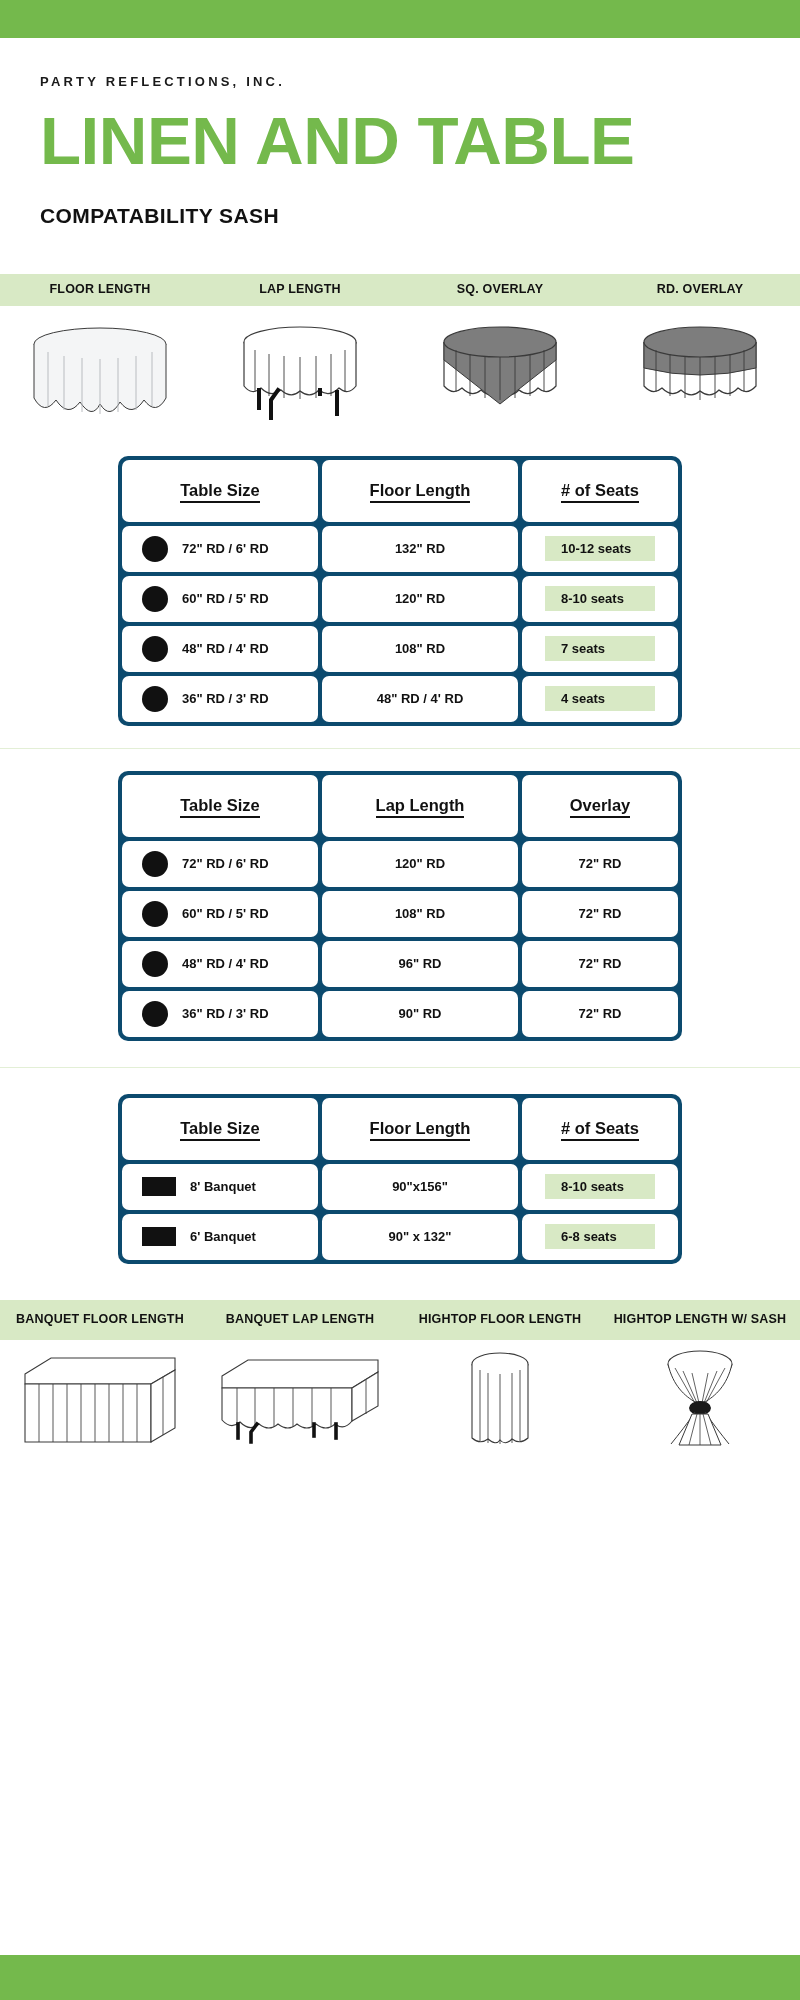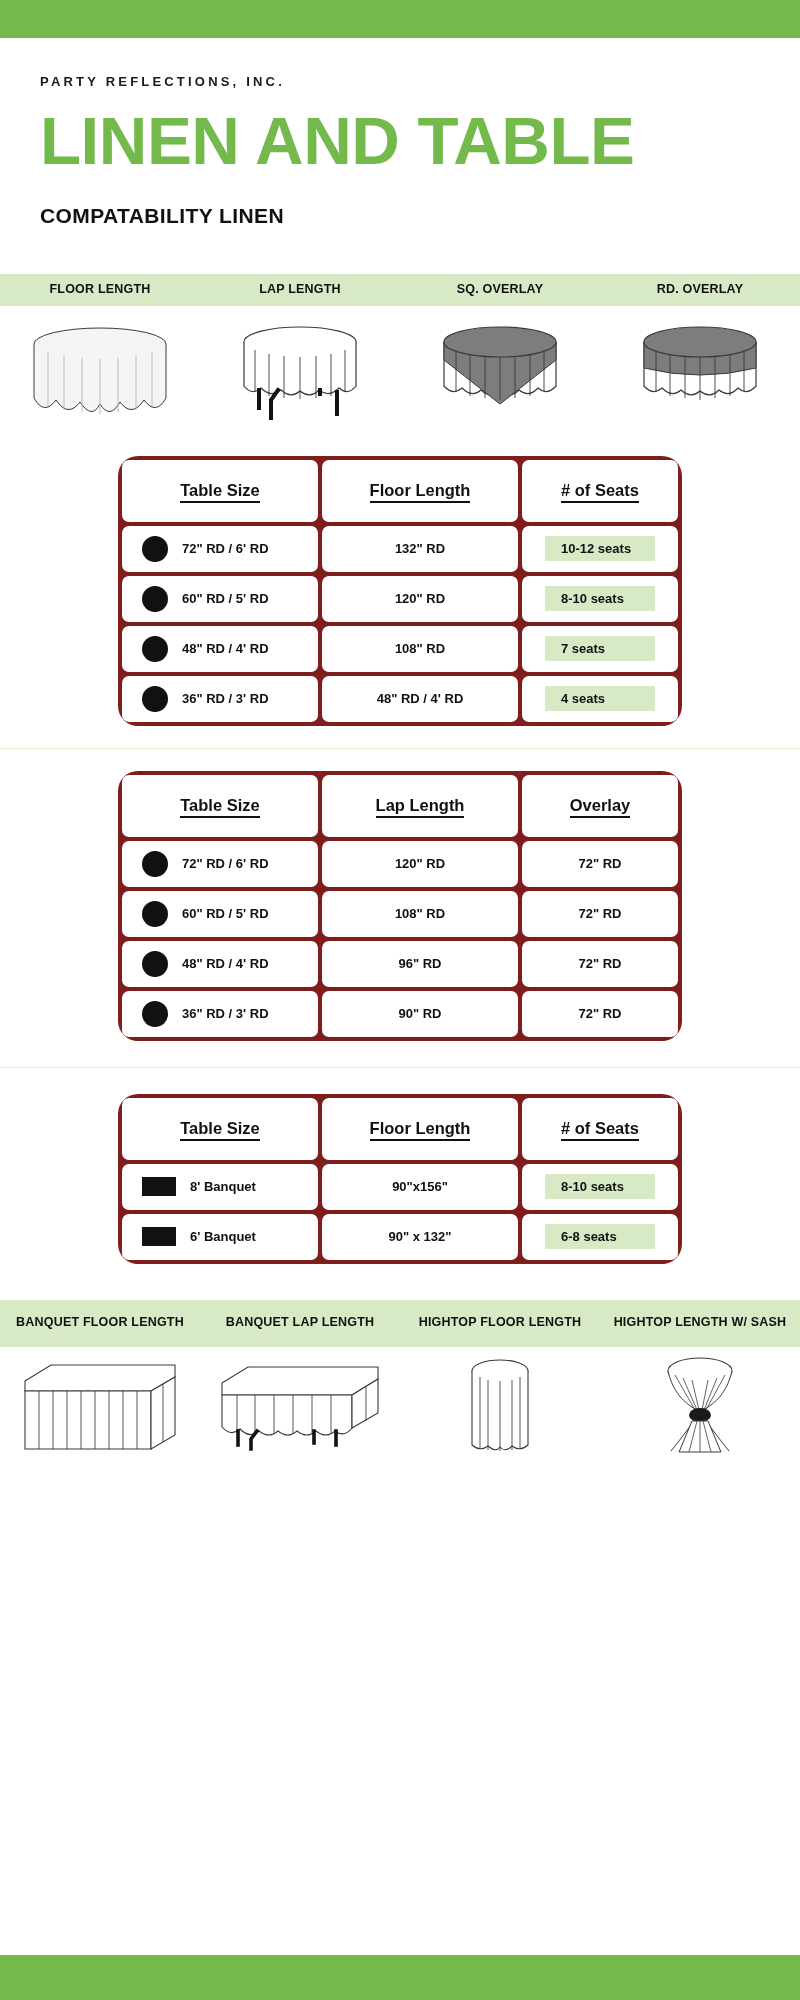--- a/index.html
+++ b/index.html
@@ -35,34 +35,34 @@
   .band {
     width:100%; background:#d8e9c5; display:flex; align-items:center;
   }
   .band-cell {
     flex:1; text-align:center;
     font-size:12.5px; font-weight:bold; color:#111;
     letter-spacing:0.2px; line-height:1.25;
     padding:2px 4px;
   }
   .band1 { height:32px; margin-top:46px; }
-  .band2 { height:47px; }
+  .band2 { height:40px; }
 
   
   .illus-row { display:flex; width:100%; }
   .illus-cell { flex:1; display:flex; align-items:flex-end; justify-content:center; }
   .illus1 { height:128px; padding-bottom:6px; }
   .illus2 { height:118px; padding-bottom:8px; }
 
   
   .tbl-wrap { padding:0 0 0 0; display:flex; justify-content:center; }
   .tbl {
     border-collapse:separate; border-spacing:4px;
-    background:#7f1d1d;
-    border-radius:20px;
+    background:#0c4a6e;
+    border-radius:10px;
   }
   .tbl td {
     background:#ffffff;
     border-radius:7px;
     height:46px;
     vertical-align:middle;
     padding:0 10px;
     font-size:13px; font-weight:bold; color:#111;
   }
   .tbl .hdr td {
@@ -87,21 +87,21 @@
   .divider { width:100%; height:1px; background:#e3efd6; }
 </style>
 </head>
 <body>
 
 <div class="bar-top"></div>
 
 <div class="brandwrap">
   <div class="brand">PARTY REFLECTIONS, INC.</div>
   <div class="bigtitle">LINEN AND TABLE</div>
-  <div class="subtitle">COMPATABILITY LINEN</div>
+  <div class="subtitle">COMPATABILITY SASH</div>
 </div>
 
 <div class="band band1">
   <div class="band-cell">FLOOR LENGTH</div>
   <div class="band-cell">LAP LENGTH</div>
   <div class="band-cell">SQ. OVERLAY</div>
   <div class="band-cell">RD. OVERLAY</div>
 </div>
 
 <div class="illus-row illus1">

